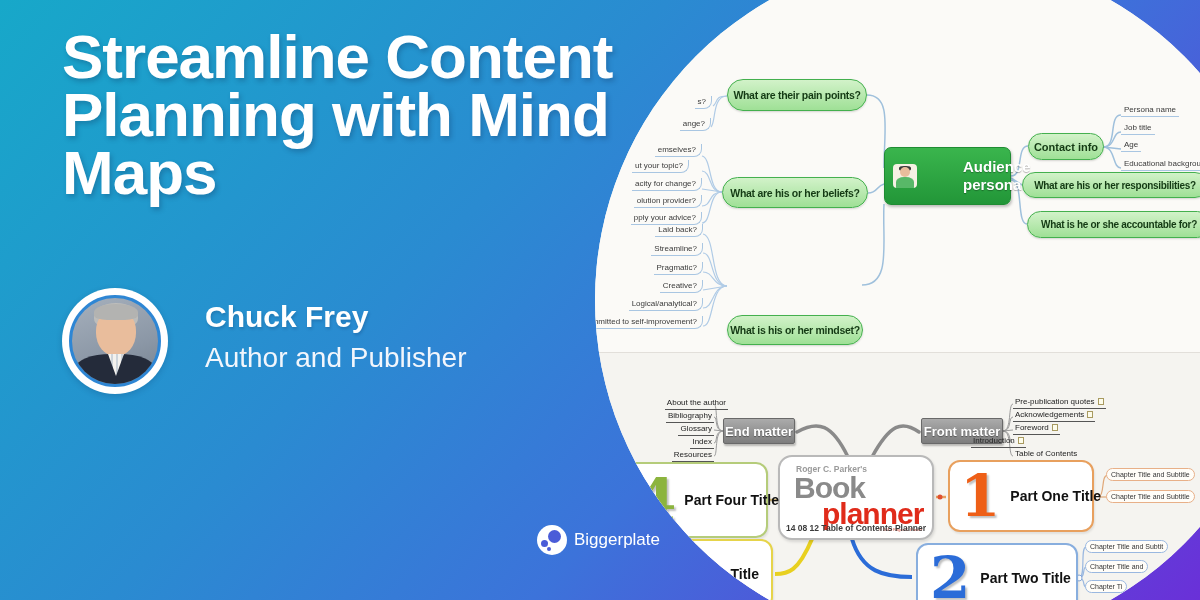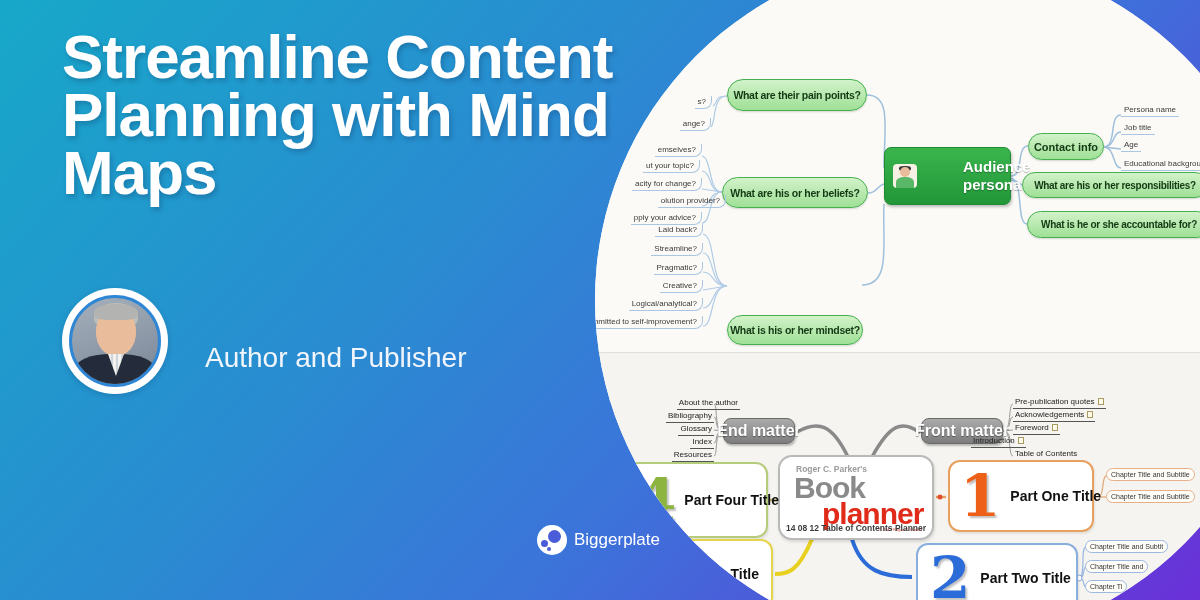--- a/index.html
+++ b/index.html
@@ -66,22 +66,22 @@
   .lbl-l { text-align:right; border-bottom:1px solid #a9c6e2; border-right:1px solid #a9c6e2;
            border-bottom-right-radius:8px; padding:1px 5px 1px 3px; }
 
   
   .bitem { position:absolute; font-size:8px; color:#222; white-space:nowrap;
            border-bottom:1px solid #555; padding:0 2px 1px 2px; line-height:10px; }
   .bitem.right-al { text-align:right; }
   .note-ic { display:inline-block; width:6px; height:7px; background:#fdfceb; border:1px solid #a89a60;
              margin-left:3px; vertical-align:-1px; }
   .gbox { position:absolute; display:flex; align-items:center; justify-content:center;
-          background:linear-gradient(#ababab,#7d7d7d); border:1px solid #696969; border-radius:8px;
-          color:#fff; font-weight:bold; font-size:16px; white-space:nowrap;
+          background:linear-gradient(#ababab,#7d7d7d); border:1px solid #696969; border-radius:2px;
+          color:#fff; font-weight:bold; font-size:13px; white-space:nowrap;
           box-shadow:1px 2px 2px rgba(0,0,0,.25); text-shadow:0 1px 1px rgba(0,0,0,.4); }
   .bookbox { position:absolute; left:778px; top:455px; width:156px; height:85px; background:#fff;
              border:2px solid #b9b9b9; border-radius:14px; box-shadow:1px 2px 3px rgba(0,0,0,.12); }
   .bb-author { position:absolute; left:16px; top:7px; font-size:8.5px; font-weight:bold; color:#9a9a9a; }
   .bb-book { position:absolute; left:14px; top:14px; font-size:30px; font-weight:bold; color:#8a8a8a; letter-spacing:-1px; }
   .bb-planner { position:absolute; left:42px; top:40px; font-size:30px; font-weight:bold; color:#e02b1a; letter-spacing:-1px; }
   .bb-small { position:absolute; right:10px; top:70px; font-size:4px; color:#d04030; }
   .bb-sub { position:absolute; left:0; right:0; bottom:5px; text-align:center; font-size:8.5px; font-weight:bold; color:#3c3c3c; }
   .part { position:absolute; background:#fff; border:2px solid; border-radius:12px;
           display:flex; align-items:center; box-shadow:1px 2px 2px rgba(0,0,0,.08); }
@@ -104,20 +104,21 @@
 
   <div class="avatar">
     <div class="avatar-ring">
       <div class="av-hair"></div>
       <div class="av-head"></div>
       <div class="av-hair2"></div>
       <div class="av-body"></div>
       <div class="av-shirt"></div>
     </div>
   </div>
+  <div class="speaker-name">Chuck Frey</div>
   <div class="speaker-role">Author and Publisher</div>
 
   <div class="brand">
     <div class="brand-mark">
       <div class="bdot bdot1"></div>
       <div class="bdot bdot2"></div>
       <div class="bdot bdot3"></div>
     </div>
     <div class="brand-name">Biggerplate</div>
   </div>
@@ -214,33 +215,33 @@
 
       <div class="lbl lbl-r" style="left:1121px; top:104px;">Persona name</div>
       <div class="lbl lbl-r" style="left:1121px; top:122px;">Job title</div>
       <div class="lbl lbl-r" style="left:1121px; top:139px;">Age</div>
       <div class="lbl lbl-r" style="left:1121px; top:158px;">Educational backgrou</div>
 
       <div class="lbl lbl-l" style="right:488px; top:96px;">s?</div>
       <div class="lbl lbl-l" style="right:489px; top:118px;">ange?</div>
 
       <div class="lbl lbl-l" style="right:498px; top:144px;">emselves?</div>
-      <div class="lbl lbl-l" style="right:500px; top:160px;">ut your topic?</div>
+      <div class="lbl lbl-l" style="right:511px; top:160px;">ut your topic?</div>
       <div class="lbl lbl-l" style="right:498px; top:178px;">acity for change?</div>
-      <div class="lbl lbl-l" style="right:474px; top:195px;">olution provider?</div>
+      <div class="lbl lbl-l" style="right:498px; top:195px;">olution provider?</div>
       <div class="lbl lbl-l" style="right:498px; top:212px;">pply your advice?</div>
 
       <div class="lbl lbl-l" style="right:497px; top:224px;">Laid back?</div>
       <div class="lbl lbl-l" style="right:497px; top:243px;">Streamline?</div>
       <div class="lbl lbl-l" style="right:497px; top:262px;">Pragmatic?</div>
       <div class="lbl lbl-l" style="right:497px; top:280px;">Creative?</div>
       <div class="lbl lbl-l" style="right:497px; top:298px;">Logical/analytical?</div>
       <div class="lbl lbl-l" style="right:497px; top:316px;">mmitted to self-improvement?</div>
 
-      <div class="bitem right-al" style="right:460px; top:398px;margin-left:40px;">About the author</div>
+      <div class="bitem right-al" style="right:472px; top:398px;margin-left:40px;">About the author</div>
       <div class="bitem right-al" style="right:486px; top:411px;">Bibliography</div>
       <div class="bitem right-al" style="right:486px; top:424px;">Glossary</div>
       <div class="bitem right-al" style="right:486px; top:437px;">Index</div>
       <div class="bitem right-al" style="right:486px; top:450px;">Resources</div>
 
       <div class="gbox" style="left:723px; top:418px; width:72px; height:26px;">End matter</div>
       <div class="gbox" style="left:921px; top:418px; width:82px; height:26px;">Front matter</div>
 
       <div class="bitem" style="left:1013px; top:397px;"><span>Pre-publication quotes</span><span class="note-ic"></span></div>
       <div class="bitem" style="left:1013px; top:410px;"><span>Acknowledgements</span><span class="note-ic"></span></div>

